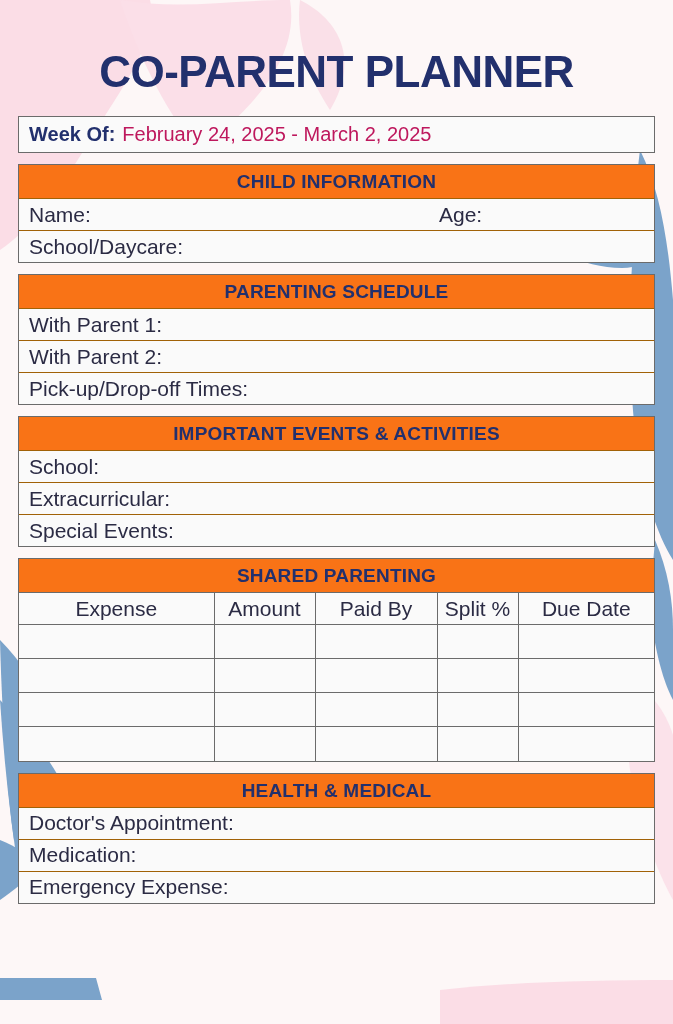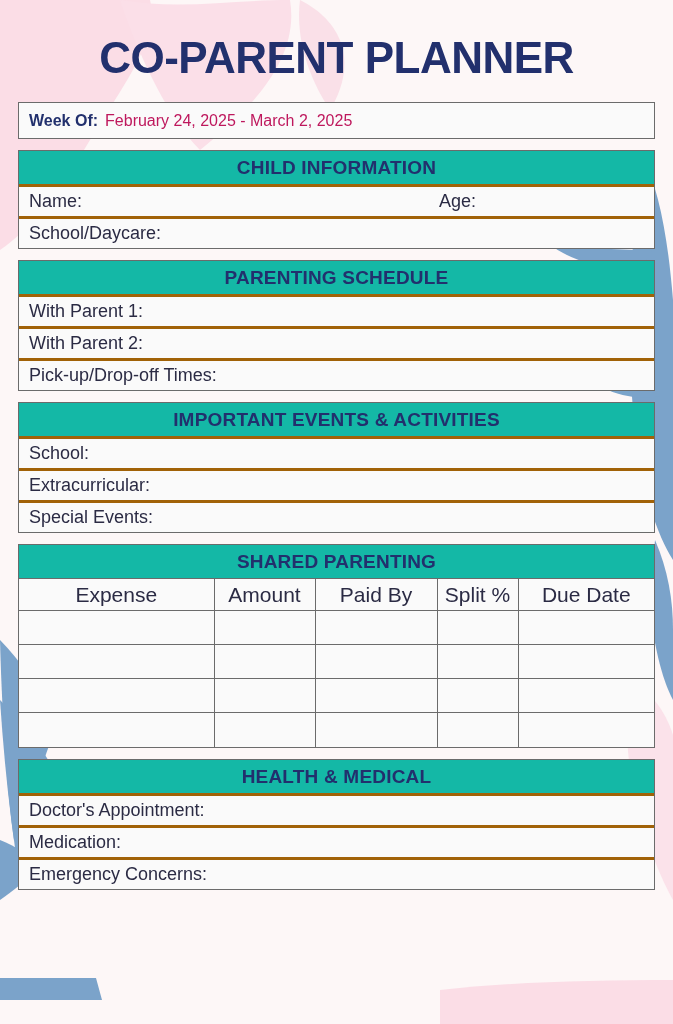--- a/index.html
+++ b/index.html
@@ -25,21 +25,21 @@
     z-index: 0;
     pointer-events: none;
   }
 
   
   .page {
     position: relative;
     z-index: 2;
     width: 673px;
     height: 720px;
-    padding: 4px 18px;
+    padding: 18px 18px;
   }
 
   .title {
     text-align: center;
     color: #22306d;
     font-size: 44px;
     font-weight: bold;
     letter-spacing: -0.5px;
     line-height: 1;
     padding-top: 32px;
@@ -47,46 +47,46 @@
     white-space: nowrap;
   }
 
   .box {
     border: 1px solid #6b6b6b;
     background: #fafafa;
     margin-bottom: 11px;
   }
 
   .row {
-    border-top: 3px solid #a16207;
+    border-top: 1px solid #a16207;
     background: #fafafa;
     height: 32px;
     display: flex;
     align-items: center;
     padding: 0 10px;
-    font-size: 18px;
+    font-size: 21px;
     color: #2b2b44;
   }
   .row:first-child { border-top: none; }
 
   .row-weekof {
     height: 35px;
-    font-size: 16px;
+    font-size: 20px;
   }
   .weekof-label {
     font-weight: bold;
     color: #22306d;
     margin-right: 7px;
   }
   .weekof-value {
     color: #be185d;
   }
 
   .section-header {
-    background: #14b8a6;
+    background: #f97316;
     text-align: center;
     color: #22306d;
     font-weight: bold;
     font-size: 19px;
     height: 33px;
     line-height: 33px;
     letter-spacing: 0.2px;
   }
 
   .row-split {
@@ -245,17 +245,17 @@
 
   <div class="box">
     <div class="section-header">HEALTH &amp; MEDICAL</div>
     <div class="row">
       <span>Doctor's Appointment:</span>
     </div>
     <div class="row">
       <span>Medication:</span>
     </div>
     <div class="row">
-      <span>Emergency Concerns:</span>
+      <span>Emergency Expense:</span>
     </div>
   </div>
 
 </div>
 
 </body></html>

